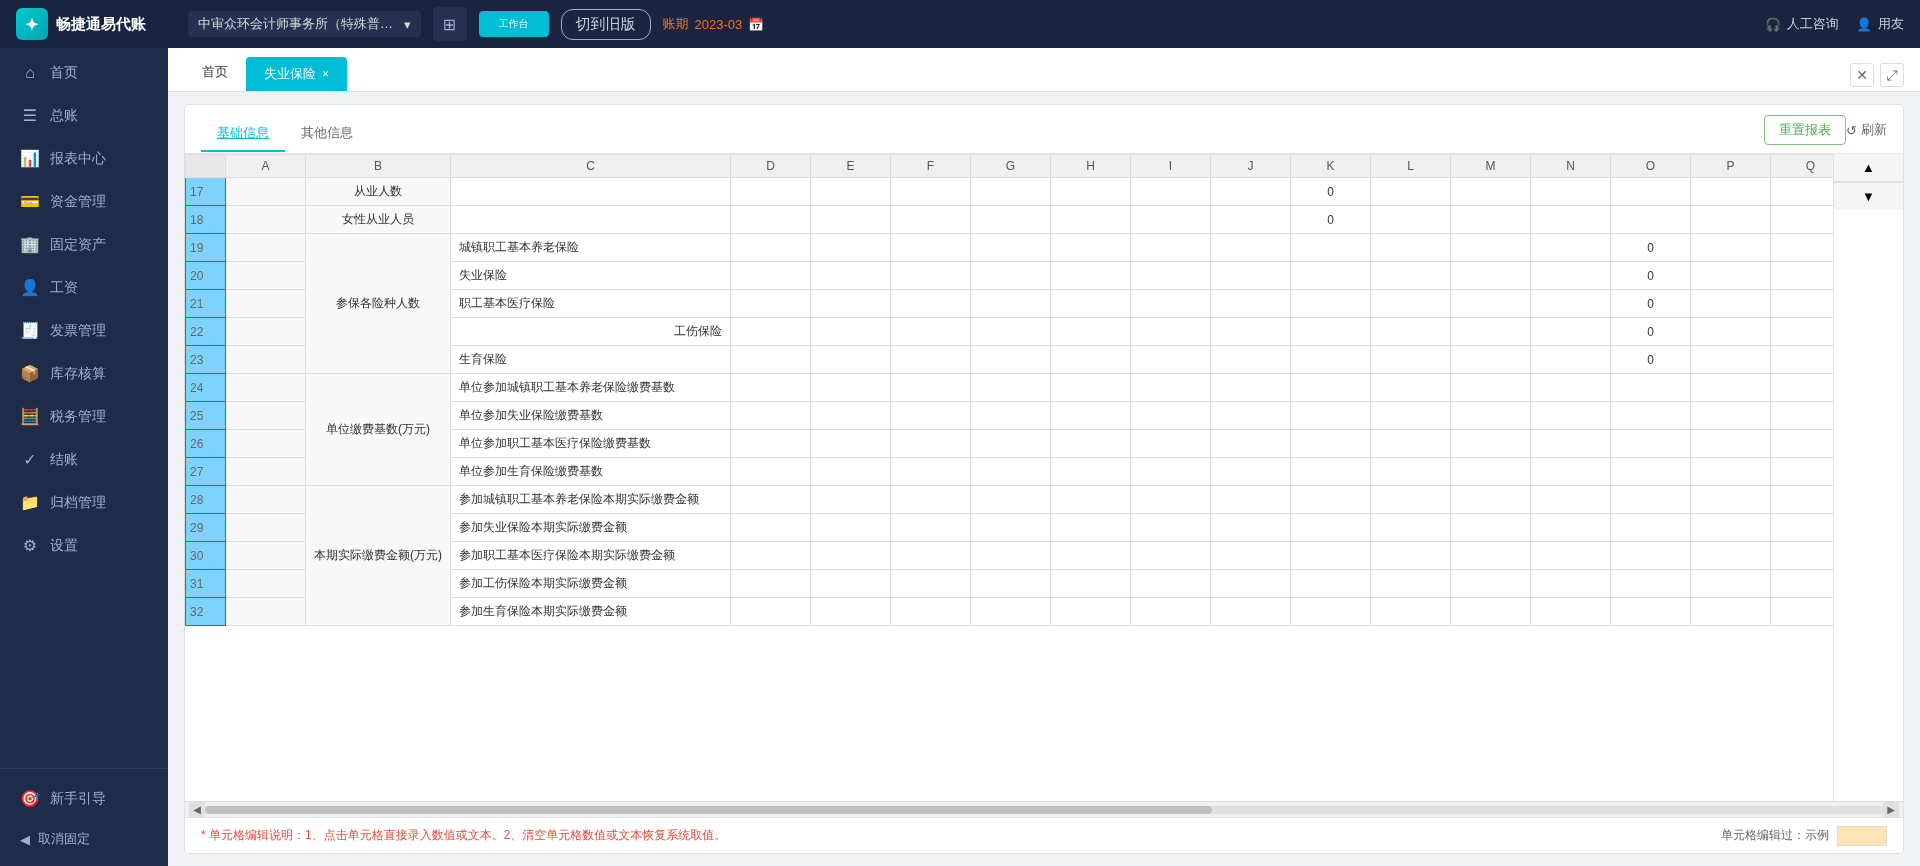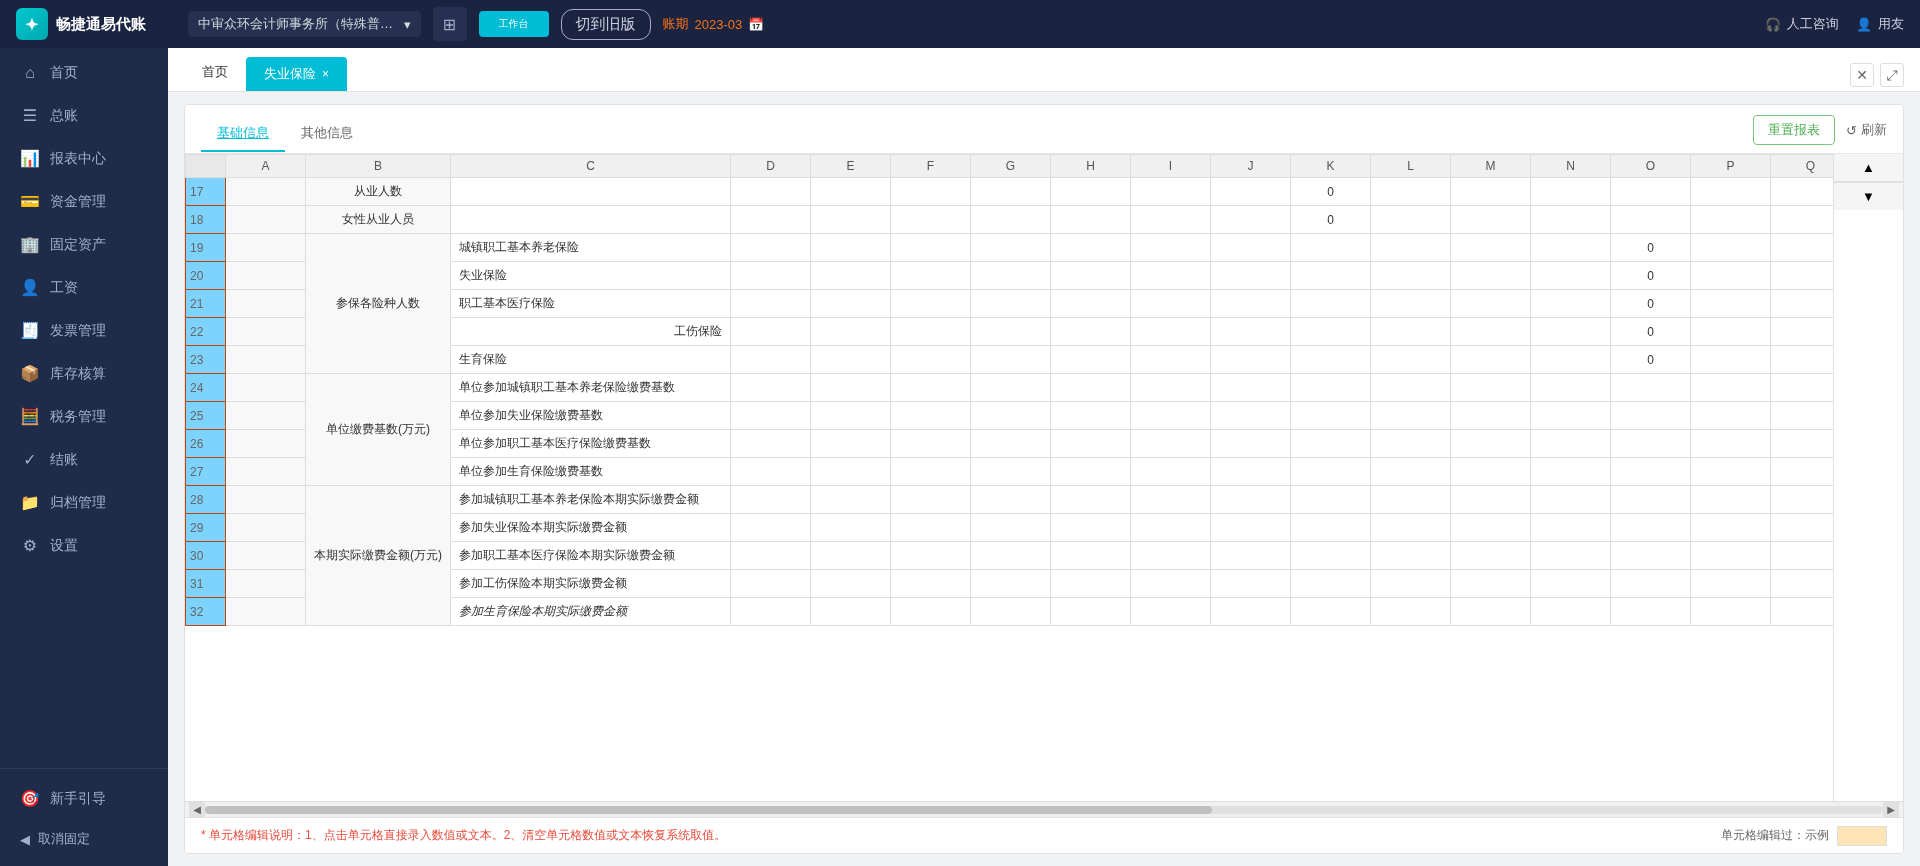--- a/index.html
+++ b/index.html
@@ -42,21 +42,21 @@
     
     .page-content { flex: 1; display: flex; overflow: hidden; padding: 12px 16px; gap: 12px; }
 
     
     .main-panel { flex: 1; background: #fff; border-radius: 4px; display: flex; flex-direction: column; overflow: hidden; border: 1px solid #e0e0e0; }
 
     
     .subtabs { display: flex; align-items: center; padding: 10px 16px 0; border-bottom: 1px solid #e8e8e8; flex-shrink: 0; }
     .subtab { padding: 8px 16px; font-size: 13px; cursor: pointer; color: #666; border-bottom: 2px solid transparent; }
     .subtab.active { color: #00bcd4; border-bottom: 2px solid #00bcd4; text-decoration: underline; }
-    .subtabs-right { margin-left: auto; display: flex; align-items: center; gap: 11px; padding-bottom: 8px; }
+    .subtabs-right { margin-left: auto; display: flex; align-items: center; gap: 0; padding-bottom: 8px; }
     .btn-reset { border: 1px solid #7bc67e; color: #4caf50; background: transparent; border-radius: 4px; padding: 5px 14px; font-size: 13px; cursor: pointer; font-family: inherit; }
     .btn-refresh { border: none; background: transparent; color: #666; font-size: 13px; cursor: pointer; font-family: inherit; display: flex; align-items: center; gap: 4px; }
 
     
     .spreadsheet-wrapper { flex: 1; display: flex; overflow: hidden; position: relative; }
     .spreadsheet-container { flex: 1; overflow: auto; }
     .spreadsheet-table { border-collapse: collapse; min-width: 100%; font-size: 12px; }
     .col-header-row { background: #f5f5f5; }
     .col-header { background: #f0f0f0; border: 1px solid #ddd; padding: 4px 8px; text-align: center; font-weight: normal; color: #555; min-width: 80px; position: sticky; top: 0; z-index: 2; font-size: 12px; }
     .col-header.row-num-header { min-width: 40px; width: 40px; background: #e8e8e8; }
@@ -531,21 +531,21 @@
                     <td class="cell cell-light"></td>
                     <td class="cell cell-light"></td>
                     <td class="cell cell-light"></td>
                     <td class="cell cell-light"></td>
                     <td class="cell cell-light"></td>
                     <td class="cell cell-light"></td>
                   </tr>
                   <tr>
                     <td class="row-num">32</td>
                     <td class="cell cell-gray"></td>
-                    <td class="cell cell-light" style="min-width: 280px; font-style: italic;">参加生育保险本期实际缴费金额</td>
+                    <td class="cell cell-light" style="min-width: 280px;">参加生育保险本期实际缴费金额</td>
                     <td class="cell cell-light"></td>
                     <td class="cell cell-light"></td>
                     <td class="cell cell-light"></td>
                     <td class="cell cell-light"></td>
                     <td class="cell cell-light"></td>
                     <td class="cell cell-light"></td>
                     <td class="cell cell-light"></td>
                     <td class="cell cell-light"></td>
                     <td class="cell cell-light"></td>
                     <td class="cell cell-light"></td>

